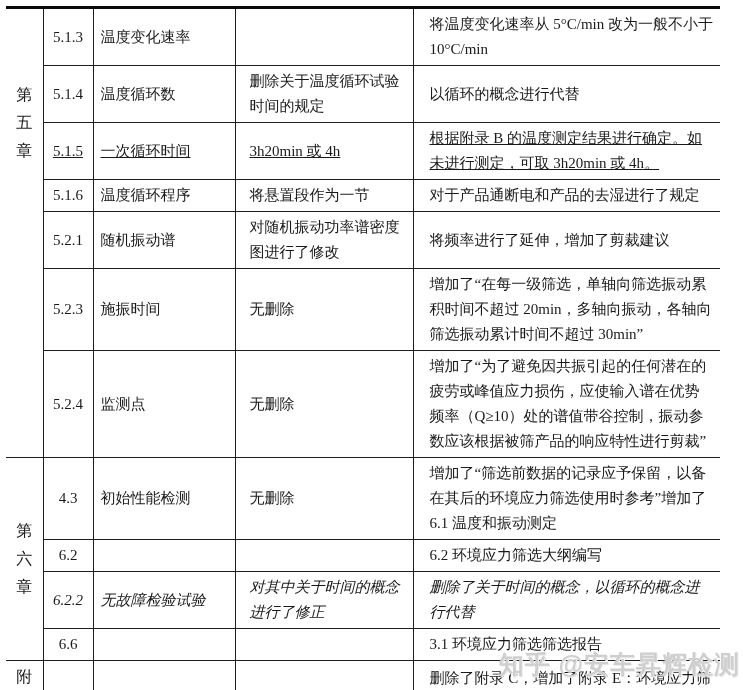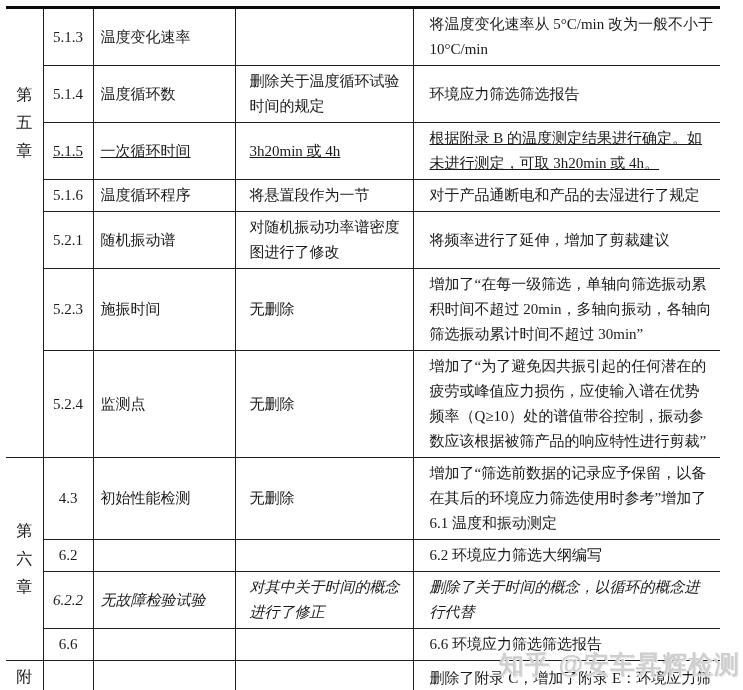--- a/index.html
+++ b/index.html
@@ -107,21 +107,21 @@
         <td class="c-chapter ch-top" rowspan="7">第五章</td>
         <td class="c-section">5.1.3</td>
         <td class="c-item">温度变化速率</td>
         <td class="c-change"></td>
         <td class="c-desc">将温度变化速率从 5°C/min 改为一般不小于 10°C/min</td>
       </tr>
       <tr class="r1">
         <td class="c-section">5.1.4</td>
         <td class="c-item">温度循环数</td>
         <td class="c-change">删除关于温度循环试验时间的规定</td>
-        <td class="c-desc">环境应力筛选筛选报告</td>
+        <td class="c-desc">以循环的概念进行代替</td>
       </tr>
       <tr class="r2">
         <td class="c-section">5.1.5</td>
         <td class="c-item">一次循环时间</td>
         <td class="c-change">3h20min 或 4h</td>
         <td class="c-desc">根据附录 B 的温度测定结果进行确定。如未进行测定，可取 3h20min 或 4h。</td>
       </tr>
       <tr class="r3">
         <td class="c-section">5.1.6</td>
         <td class="c-item">温度循环程序</td>
@@ -162,21 +162,21 @@
       <tr class="r9">
         <td class="c-section">6.2.2</td>
         <td class="c-item">无故障检验试验</td>
         <td class="c-change">对其中关于时间的概念进行了修正</td>
         <td class="c-desc">删除了关于时间的概念，以循环的概念进行代替</td>
       </tr>
       <tr class="r10">
         <td class="c-section">6.6</td>
         <td class="c-item"></td>
         <td class="c-change"></td>
-        <td class="c-desc">6.6 环境应力筛选筛选报告</td>
+        <td class="c-desc">3.1 环境应力筛选筛选报告</td>
       </tr>
       <tr class="r11">
         <td class="c-chapter">附录</td>
         <td class="c-section"></td>
         <td class="c-item"></td>
         <td class="c-change"></td>
         <td class="c-desc">删除了附录 C，增加了附录 E：环境应力筛选的剪裁</td>
       </tr>
     </tbody>
   </table>

